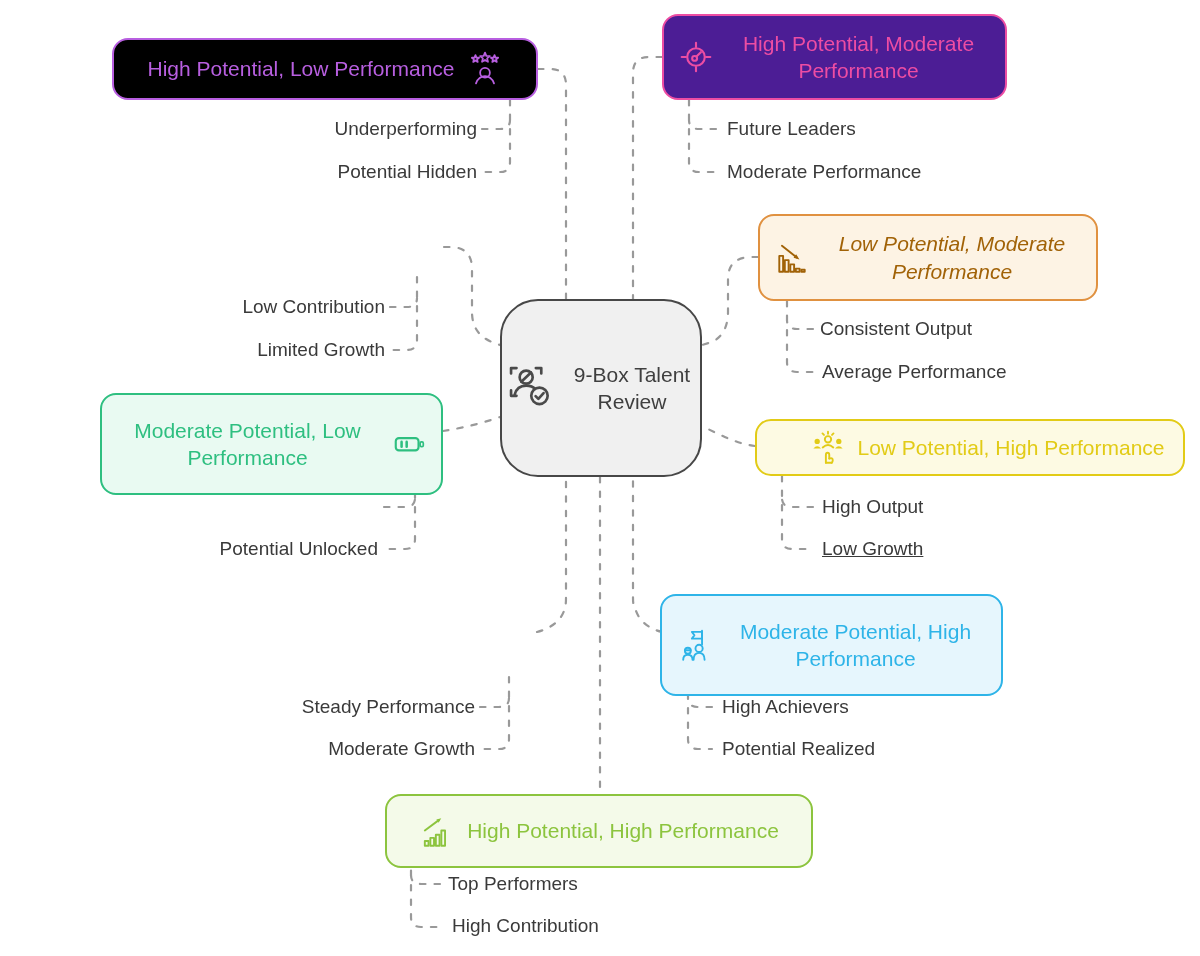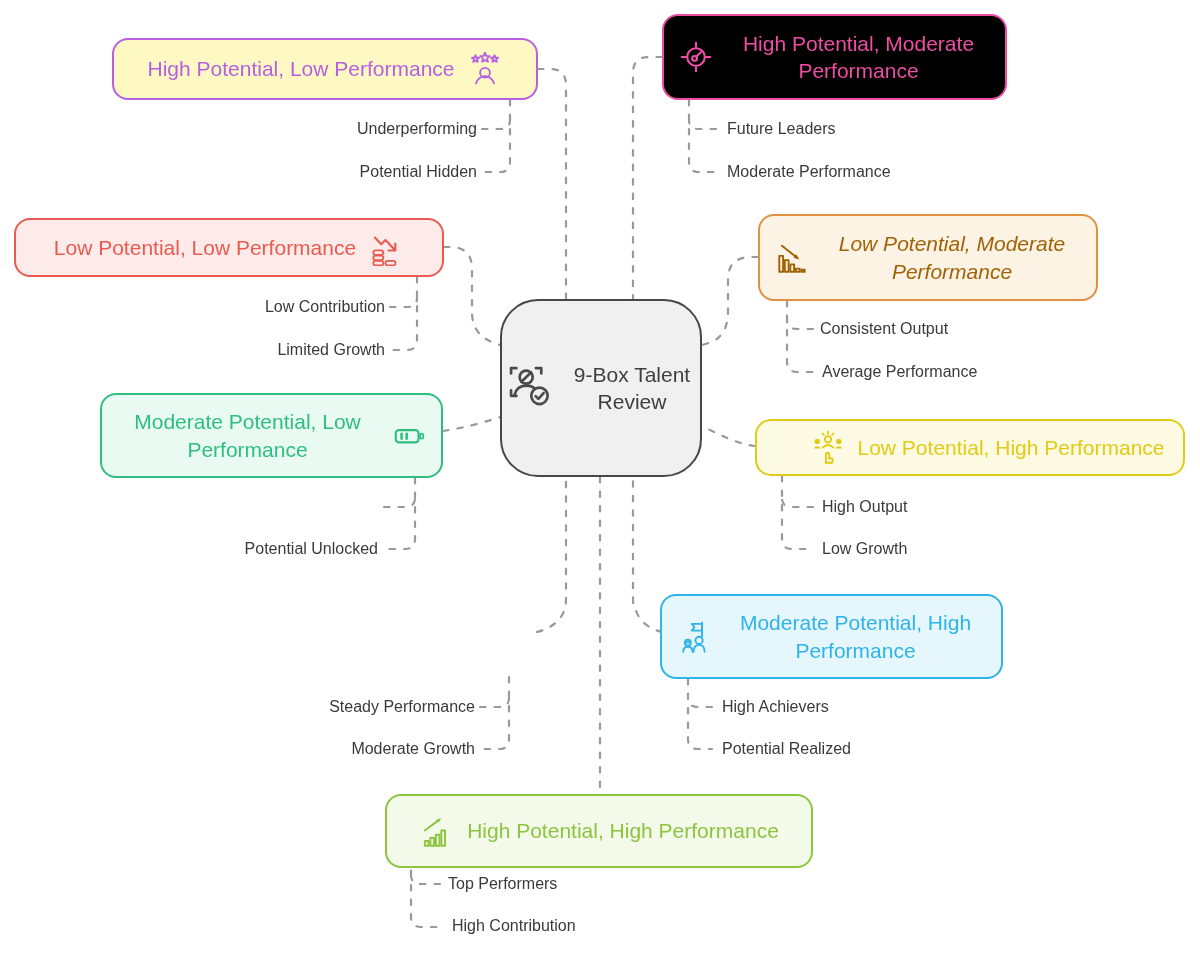--- a/index.html
+++ b/index.html
@@ -5,44 +5,44 @@
   html,body{margin:0;padding:0;background:#ffffff;}
   .stage{position:relative;width:1200px;height:956px;background:#ffffff;
          font-family:"Liberation Sans",sans-serif;overflow:hidden;}
   svg.wires{position:absolute;left:0;top:0;}
   .node{position:absolute;display:flex;align-items:center;justify-content:center;gap:12px;
         border:2.5px solid;border-radius:16px;font-size:21px;line-height:1.3;
         box-sizing:border-box;padding:6px 14px;}
   .node .lbl{text-align:center;}
   .nowrap .lbl{white-space:nowrap;}
   .ic{display:flex;flex:0 0 auto;align-items:center;justify-content:center;}
-  .leaf{position:absolute;transform:translateY(-50%);font-size:16px;color:#3a3a3a;white-space:nowrap;}
+  .leaf{position:absolute;transform:translateY(-50%);font-size:19px;color:#3a3a3a;white-space:nowrap;}
 
   .center-node{position:absolute;left:500px;top:299px;width:202px;height:178px;
         border:2.5px solid #474747;border-radius:38px;background:#f0f0f0;color:#3f3f3f;
         display:flex;align-items:center;justify-content:center;gap:4px;
         font-size:21px;text-align:center;box-sizing:border-box;}
   .center-node .lbl{width:140px;line-height:1.3;}
 
-  .n0{left:112px;top:38px;width:426px;height:62px;color:#b85fe0;border-color:#b85fe0;background:#fef9c3;}
-  .n1{left:662px;top:14px;width:345px;height:86px;color:#ed4da3;border-color:#ed4da3;background:#000000;}
+  .n0{left:112px;top:38px;width:426px;height:62px;color:#b85fe0;border-color:#b85fe0;background:#000000;}
+  .n1{left:662px;top:14px;width:345px;height:86px;color:#ed4da3;border-color:#ed4da3;background:#4c1d95;}
   .n2{left:14px;top:218px;width:430px;height:59px;color:#ea5a50;border-color:#ea5a50;background:#fdebe9;}
   .n3{left:758px;top:214px;width:340px;height:87px;color:#a16207;border-color:#e09140;background:#fdf3e4;font-style:italic;}
-  .n4{left:100px;top:393px;width:343px;height:85px;color:#2ebf80;border-color:#2ebf80;background:#e9faf2;}
+  .n4{left:100px;top:393px;width:343px;height:102px;color:#2ebf80;border-color:#2ebf80;background:#e9faf2;}
   .n5{left:755px;top:419px;width:430px;height:57px;color:#e2cb16;border-color:#e2cb16;background:#fdfae3;padding-left:48px;}
   .n6{left:130px;top:592px;width:408px;height:85px;color:#4483ec;border-color:#4483ec;background:#e6eefd;}
-  .n7{left:660px;top:594px;width:343px;height:85px;color:#2eb4e8;border-color:#2eb4e8;background:#e6f6fd;}
+  .n7{left:660px;top:594px;width:343px;height:102px;color:#2eb4e8;border-color:#2eb4e8;background:#e6f6fd;}
   .n8{left:385px;top:794px;width:428px;height:74px;color:#8cc43e;border-color:#8cc43e;background:#f4fae9;}
 
   .lf-b0c0{right:723px;top:129px;} .lf-b0c1{right:723px;top:172px;}
   .lf-b1c0{left:727px;top:129px;}  .lf-b1c1{left:727px;top:172px;}
   .lf-b2c0{right:815px;top:307px;} .lf-b2c1{right:815px;top:350px;}
   .lf-b3c0{left:820px;top:329px;}  .lf-b3c1{left:822px;top:372px;}
   .lf-b4c0{right:822px;top:507px;} .lf-b4c1{right:822px;top:549px;}
-  .lf-b5c0{left:822px;top:507px;}  .lf-b5c1{left:822px;top:549px;}
+  .lf-b5c0{left:822px;top:507px;}  .lf-b5c1{left:822px;top:549px;text-decoration:underline;}
   .lf-b6c0{right:725px;top:707px;} .lf-b6c1{right:725px;top:749px;}
   .lf-b7c0{left:722px;top:707px;}  .lf-b7c1{left:722px;top:749px;}
   .lf-b8c0{left:448px;top:884px;}  .lf-b8c1{left:452px;top:926px;}
 </style>
 </head>
 <body>
 
 <div class="stage">
 
   <svg class="wires" width="1200" height="956" viewBox="0 0 1200 956" fill="none" stroke="#999999" stroke-width="2.2" stroke-linecap="round" stroke-dasharray="5.5 9">
@@ -102,35 +102,20 @@
       <svg width="36" height="36" viewBox="0 0 34 34" fill="none" stroke="currentColor" stroke-width="2" stroke-linecap="round" stroke-linejoin="round">
         <circle cx="17" cy="17" r="8.3"></circle>
         <path d="M17 3.5 V7.5 M17 26.5 V30.5 M3.5 17 H7.5 M26.5 17 H30.5"></path>
         <circle cx="15.7" cy="18.3" r="2.3"></circle>
         <path d="M17.4 16.6 L21.6 12.4"></path>
       </svg>
     </span>
     <span class="lbl">High Potential, Moderate Performance</span>
   </div>
 
-  <div class="node nowrap n2">
-    <span class="lbl">Low Potential, Low Performance</span>
-    <span class="ic">
-      <svg width="36" height="36" viewBox="0 0 34 34" fill="none" stroke="currentColor" stroke-width="2" stroke-linecap="round" stroke-linejoin="round">
-        <path d="M6.5 7 L12.5 13.5 L16.5 9.5 L25 18.5"></path>
-        <path d="M25.8 12.8 V19.3 H19.3"></path>
-        <g stroke-width="1.7">
-          <rect x="5" y="19.2" width="9.5" height="4.2" rx="2.1"></rect>
-          <rect x="5" y="24.2" width="9.5" height="4.2" rx="2.1"></rect>
-          <rect x="5" y="29.2" width="9.5" height="4.2" rx="2.1"></rect>
-          <rect x="16.5" y="29.2" width="9.5" height="4.2" rx="2.1"></rect>
-        </g>
-      </svg>
-    </span>
-  </div>
 
   <div class="node n3">
     <span class="ic">
       <svg width="36" height="36" viewBox="0 0 34 34" fill="none" stroke="currentColor" stroke-width="1.8" stroke-linecap="round" stroke-linejoin="round">
         <rect x="5" y="15" width="3.6" height="15"></rect>
         <rect x="10.2" y="19" width="3.6" height="11"></rect>
         <rect x="15.4" y="23" width="3.6" height="7"></rect>
         <rect x="20.6" y="27" width="3.6" height="3"></rect>
         <rect x="25.8" y="28" width="3.2" height="2"></rect>
         <path d="M7.5 5.5 L21.5 16.5"></path>

